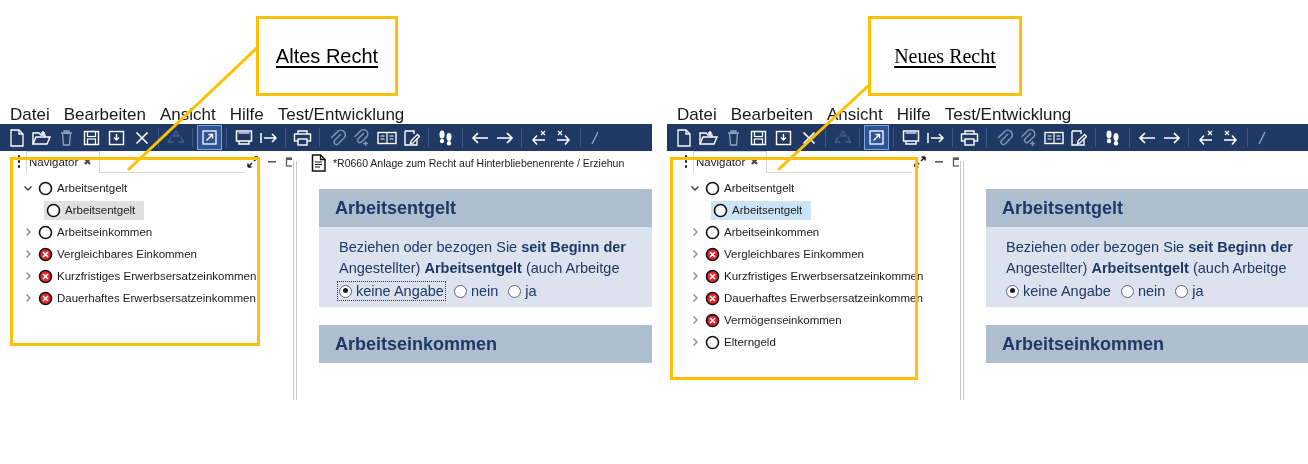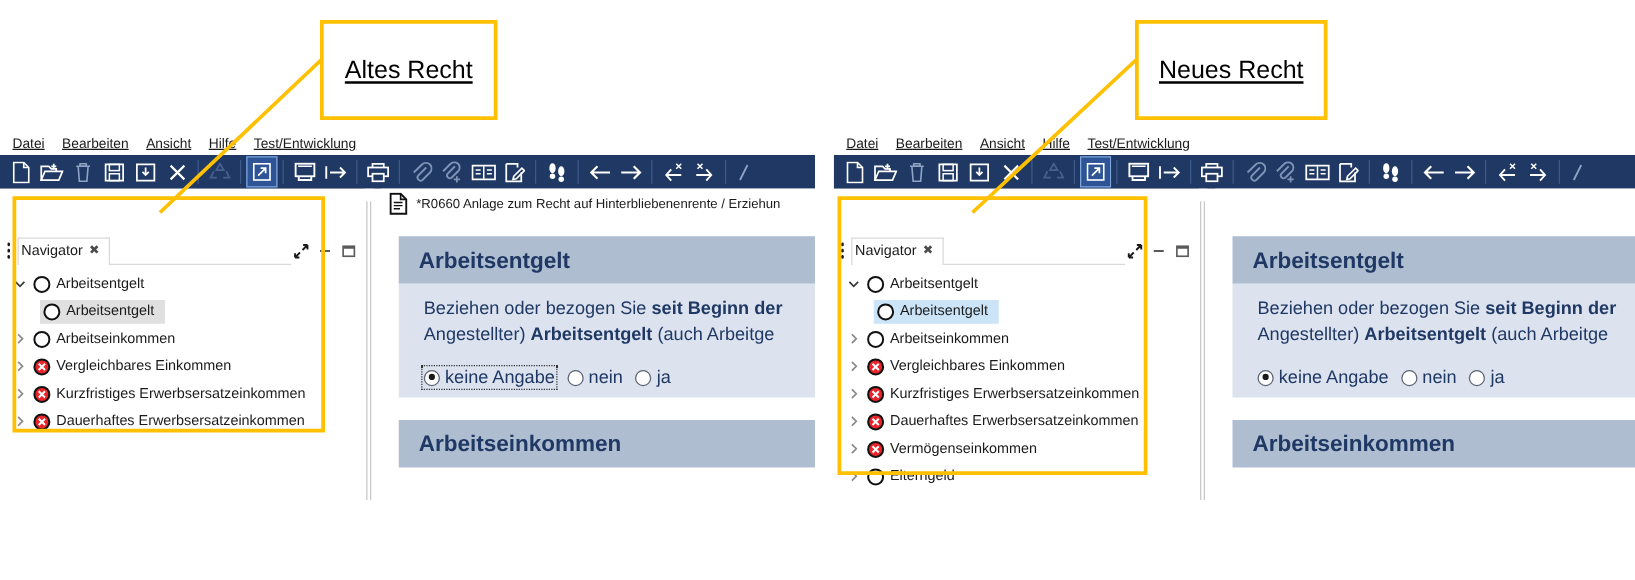--- a/index.html
+++ b/index.html
@@ -20,36 +20,36 @@
     text-underline-offset:3px;white-space:nowrap;
   }
   .leader{position:absolute;z-index:39;pointer-events:none;}
 
   
   .app{position:absolute;top:105px;background:#ffffff;overflow:hidden;}
   .menubar{
     height:19px;background:#ffffff;display:flex;align-items:center;
     padding-left:10px;gap:14px;
   }
-  .menubar .mi{font-size:11px;color:#1a1a1a;white-space:nowrap;text-decoration:underline;}
+  .menubar .mi{font-size:17px;color:#1a1a1a;white-space:nowrap;}
   .toolbar{
     height:27px;background:#1F3864;display:flex;align-items:center;
     padding-left:4px;gap:0px;position:relative;
   }
   .tb{width:25px;height:25px;display:flex;align-items:center;justify-content:center;flex:0 0 auto;}
   .tb svg{display:block;}
   .tb.sel{background:#2E5496;box-shadow:inset 0 0 0 1px #7FA6DC;}
   .sep{width:9px;height:25px;flex:0 0 auto;position:relative;}
   .sep:before{content:"";position:absolute;left:4px;top:3px;width:1px;height:19px;background:#3C5A8C;}
 
   
   .work{position:relative;background:#ffffff;height:100%;}
 
   
-  .navview{position:absolute;left:0;top:0;margin-top:39px;}
+  .navview{position:absolute;left:12px;top:0;}
   .navtabrow{height:21px;background:#ffffff;position:relative;display:flex;align-items:center;}
   .vmenu{width:14px;height:21px;display:flex;align-items:center;justify-content:center;}
   .vmenu i{width:2.5px;height:2.5px;background:#1a1a1a;border-radius:50%;display:block;margin:1.2px 0;}
   .vmenu .dots{display:flex;flex-direction:column;align-items:center;}
   .navtab{
     display:flex;align-items:center;gap:5px;padding:0 7px 0 2px;height:21px;
     border-top:1px solid #D9D9D9;border-left:1px solid #D9D9D9;border-right:1px solid #D9D9D9;
     background:#ffffff;
   }
   .navtab .ttl{font-size:11.5px;color:#1a1a1a;white-space:nowrap;}
@@ -74,21 +74,21 @@
   .edtabrow .doc{width:16px;height:18px;flex:0 0 auto;}
   .edtitle{font-size:10.5px;color:#1a1a1a;white-space:nowrap;}
   .edbody{position:absolute;top:24px;left:0;right:0;bottom:0;background:#ffffff;overflow:hidden;}
   .secthead{
     background:#AFBDD1;color:#1F3864;font-weight:bold;font-size:18px;
     display:flex;align-items:center;padding-left:16px;
   }
   .sectbody{background:#DCE3EF;padding:10px 0 8px 20px;}
   .ptext{font-size:14.5px;color:#1F3864;white-space:nowrap;line-height:1.45;}
   .ptext b{font-weight:bold;}
-  .radios{display:flex;align-items:center;gap:10px;margin-top:15px;}
+  .radios{display:flex;align-items:center;gap:10px;margin-top:4px;}
   .rg{display:flex;align-items:center;gap:4px;}
   .rdo{width:11px;height:11px;border:1px solid #5b6472;border-radius:50%;background:#fff;position:relative;flex:0 0 auto;}
   .rdo.on:after{content:"";position:absolute;left:2.5px;top:2.5px;width:5px;height:5px;border-radius:50%;background:#1a1a1a;}
   .rlab{font-size:14.5px;color:#1F3864;white-space:nowrap;}
   .focusbox{outline:1px dotted #333;outline-offset:1px;}
 
   .vsplit{position:absolute;top:0;bottom:0;width:7px;background:#ffffff;}
   .vsplit:before,.vsplit:after{content:"";position:absolute;top:10px;bottom:4px;width:1px;background:#C8C8C8;}
   .vsplit:before{left:1px;} .vsplit:after{left:4px;}
 
@@ -106,21 +106,21 @@
   <svg class="leader" style="left:120px;top:40px;width:150px;height:140px;">
     <line x1="140" y1="5" x2="8" y2="130" stroke="#FFC000" stroke-width="3"></line>
   </svg>
   <svg class="leader" style="left:770px;top:40px;width:150px;height:140px;">
     <line x1="142" y1="5" x2="8" y2="130" stroke="#FFC000" stroke-width="3"></line>
   </svg>
 
   <div class="callout" style="left:256px;top:16px;width:136px;height:74px;">
     <span>Altes Recht</span>
   </div>
-  <div class="callout" style="left:908px;top:16px;width:148px;height:74px;">
+  <div class="callout" style="left:868px;top:16px;width:148px;height:74px;font-family:Liberation Serif, serif;">
     <span>Neues Recht</span>
   </div>
 
   <div class="app" style="left:0px;width:652px;height:295px;">
 
     <div class="menubar">
       <span class="mi">Datei</span>
       <span class="mi">Bearbeiten</span>
       <span class="mi">Ansicht</span>
       <span class="mi">Hilfe</span>

